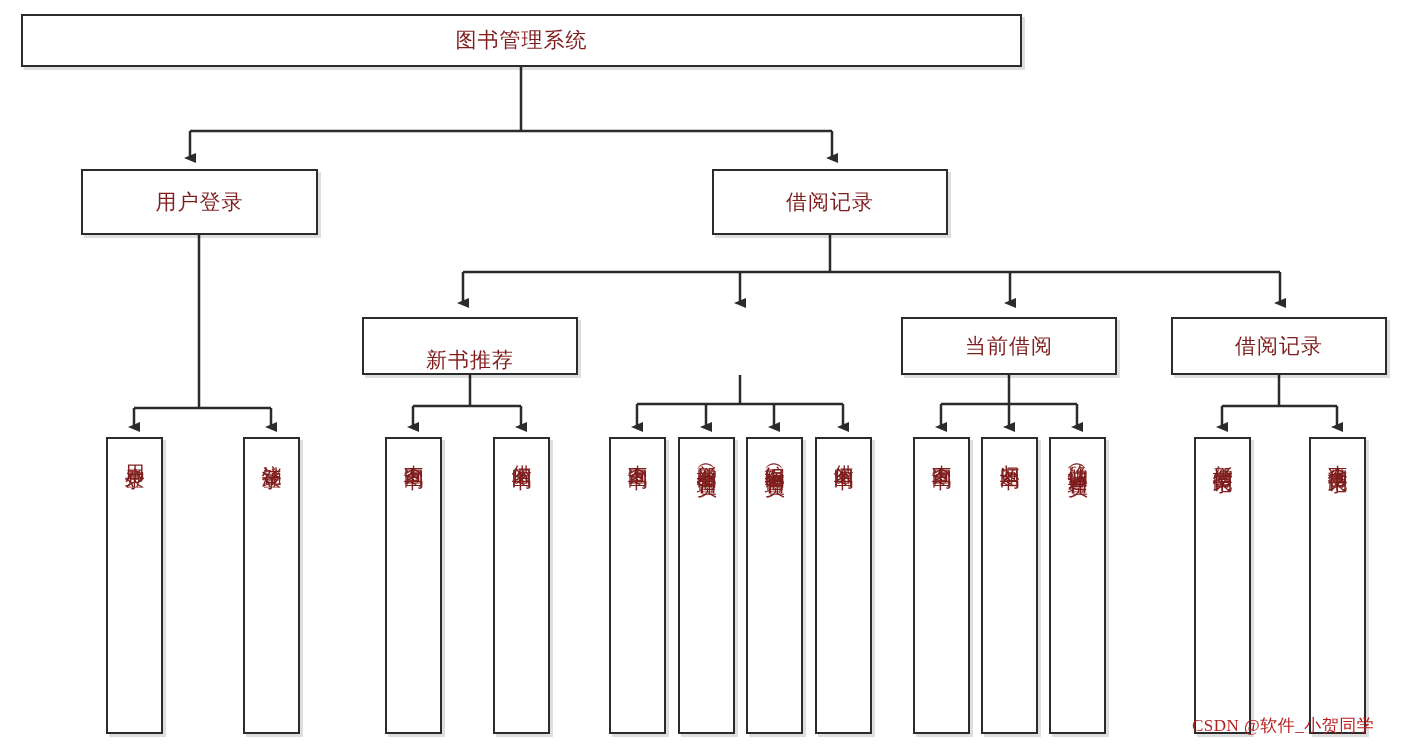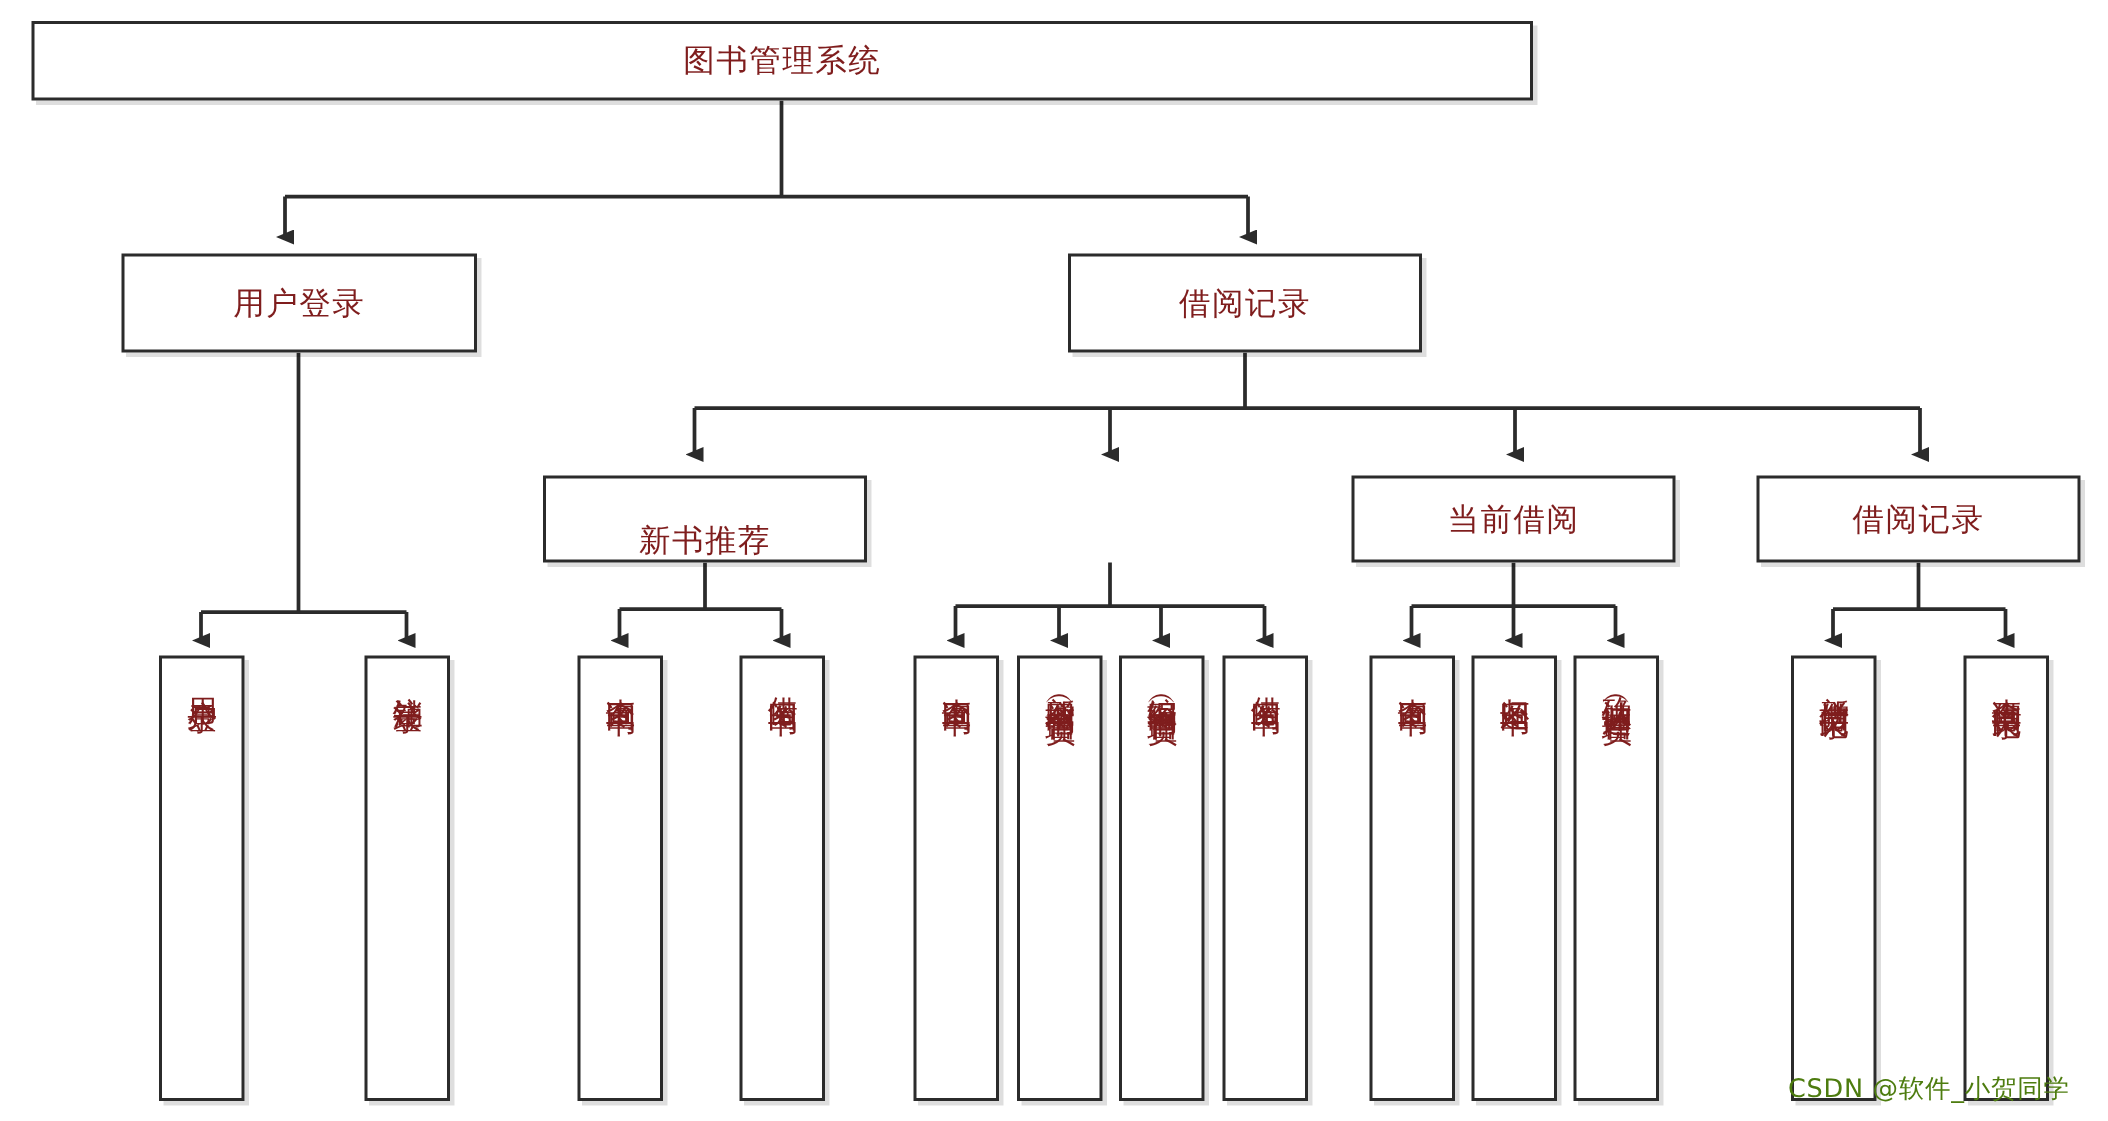--- a/index.html
+++ b/index.html
@@ -41,23 +41,24 @@
     writing-mode:vertical-rl;
     text-orientation:upright;
     font-size:20px;
     line-height:1.18;
     letter-spacing:2px;
     white-space:nowrap;
   }
   .watermark{
     position:absolute;
     font-size:17px;
-    color:#4d7c0f;
+    color:#b91c1c;
     white-space:nowrap;
     letter-spacing:0.5px;
+    font-family:Liberation Serif, serif;
   }
 </style>
 </head>
 <body>
 
 <div id="canvas">
 
   <svg class="lines" viewBox="0 0 1405 747">
     <defs>
       <marker id="arrow" markerWidth="12" markerHeight="12" refX="5" refY="6" orient="auto" markerUnits="userSpaceOnUse">

